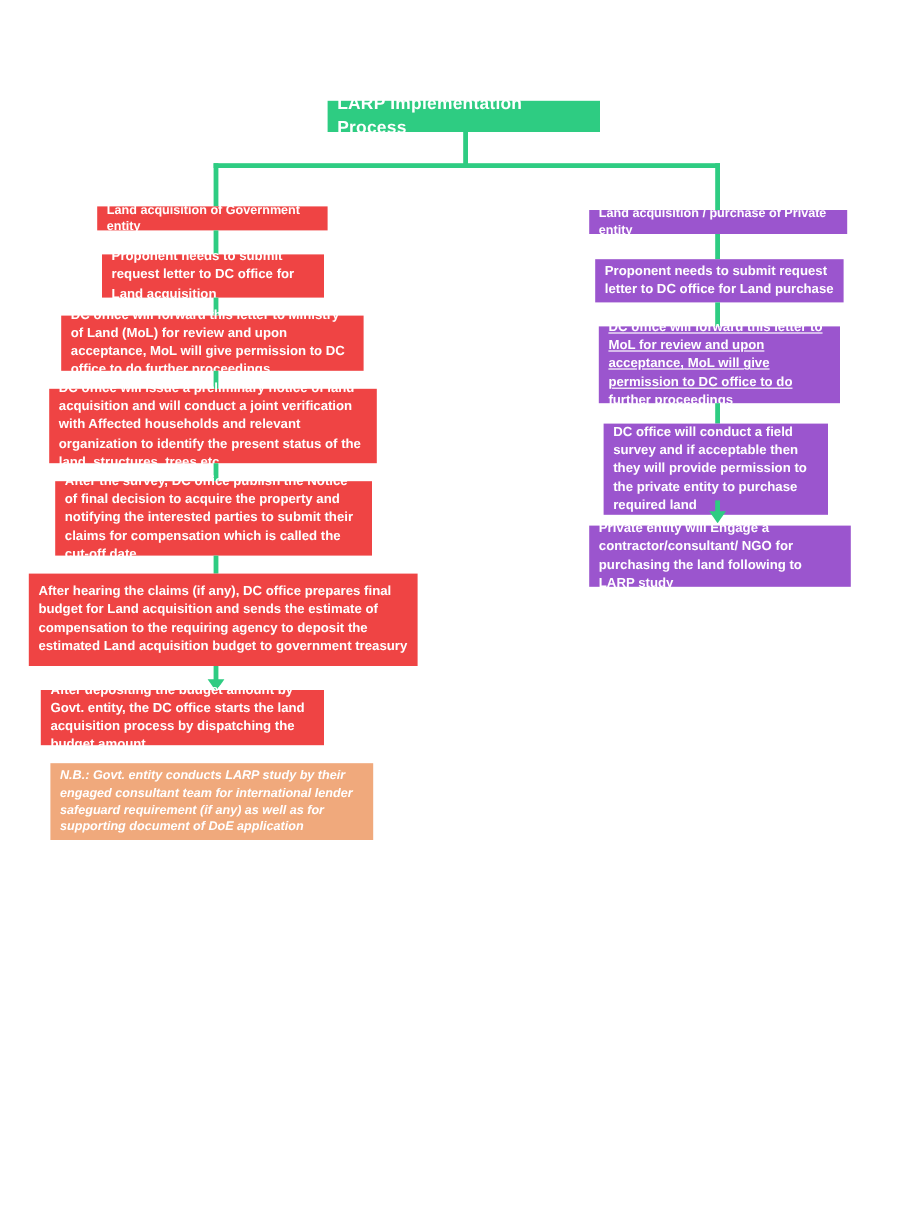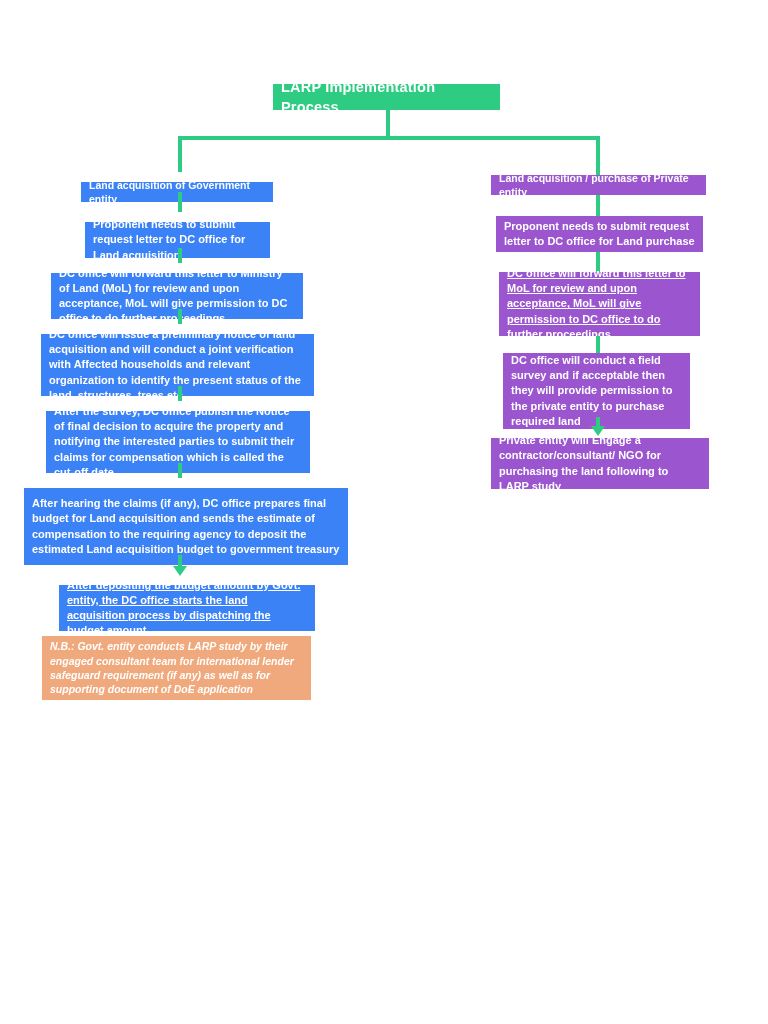--- a/index.html
+++ b/index.html
@@ -53,23 +53,22 @@
     font-weight: bold;
     line-height: 1.38;
     padding: 6px 8px;
   }
   .node-title {
     background: #2ECC82;
     font-size: 14.5px;
     letter-spacing: 0.2px;
   }
   .node-cyan {
-    background: #3b82f6;
+    background: #ef4444;
     font-size: 11px;
-    margin-top: 10px;
   }
   .node-purple {
     background: #9B55CE;
     font-size: 11px;
   }
   .node-note {
     background: #F0A97C;
     font-size: 10.5px;
     font-style: italic;
   }
@@ -121,21 +120,21 @@
 
   <div class="conn-v" style="left:178px; top:463px; height:15px;"></div>
 
   <div class="node node-cyan" style="left:24px; top:478px; width:324px; height:77px;">
     <span>After hearing the claims (if any), DC office prepares final budget for Land acquisition and sends the estimate of compensation to the requiring agency to deposit the estimated Land acquisition budget to government treasury</span>
   </div>
 
   <div class="conn-v" style="left:178px; top:555px; height:14px;"></div>
   <div class="arrow-head" style="left:173px; top:566px;"></div>
 
-  <div class="node node-cyan" style="left:59px; top:575px; width:256px; height:46px;text-decoration:underline;">
+  <div class="node node-cyan" style="left:34px; top:575px; width:236px; height:46px;">
     <span>After depositing the budget amount by Govt. entity, the DC office starts the land acquisition process by dispatching the budget amount</span>
   </div>
 
   <div class="node node-note" style="left:42px; top:636px; width:269px; height:64px;">
     <span>N.B.: Govt. entity conducts LARP study by their engaged consultant team for international lender safeguard requirement (if any) as well as for supporting document of DoE application</span>
   </div>
 
 
   <div class="node node-purple node-head" style="left:491px; top:175px; width:215px; height:20px;">
     <span>Land acquisition / purchase of Private entity</span>

